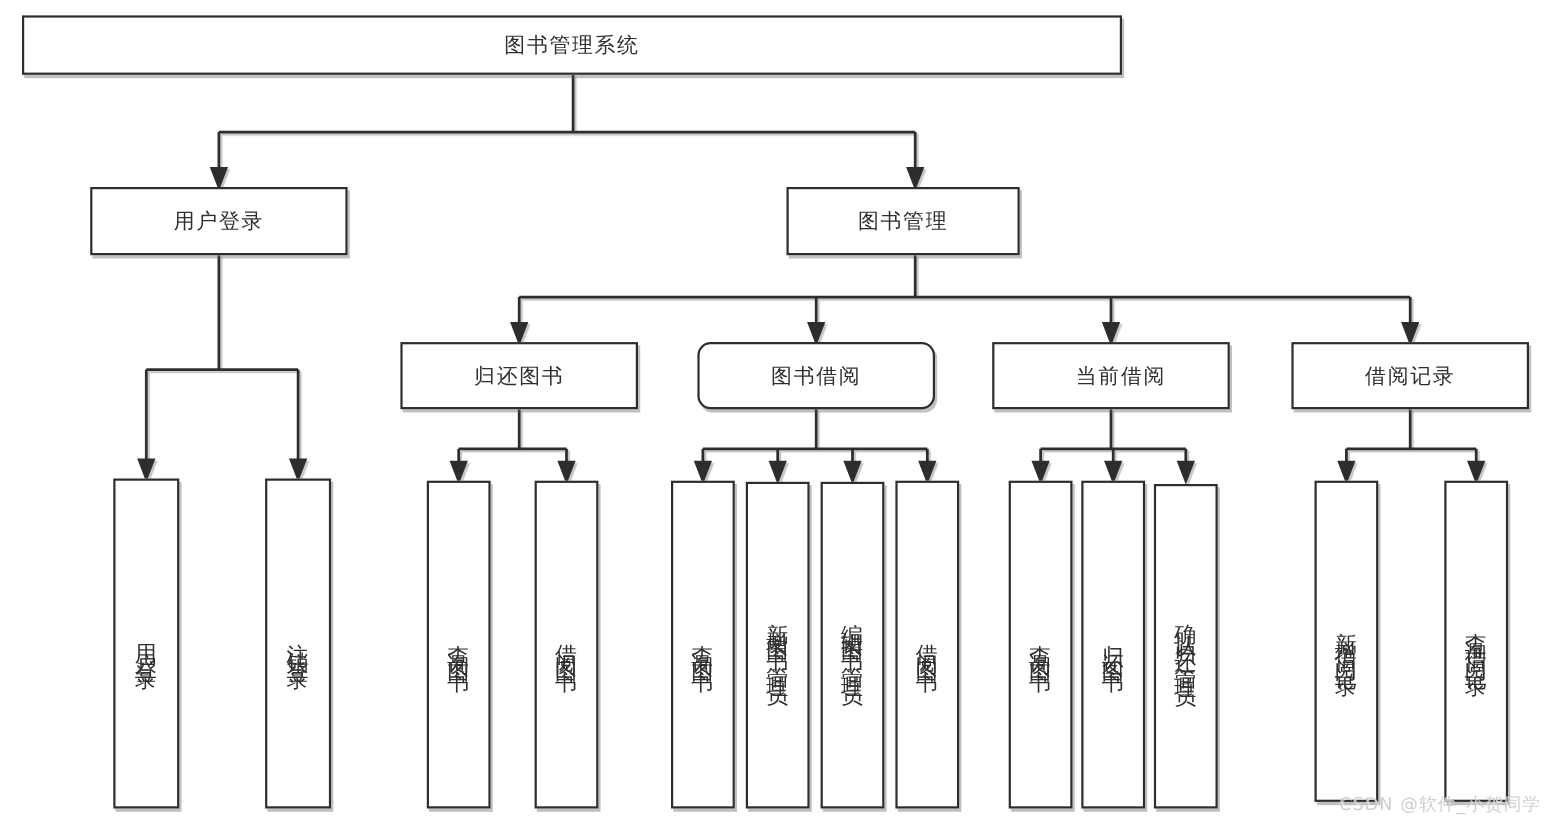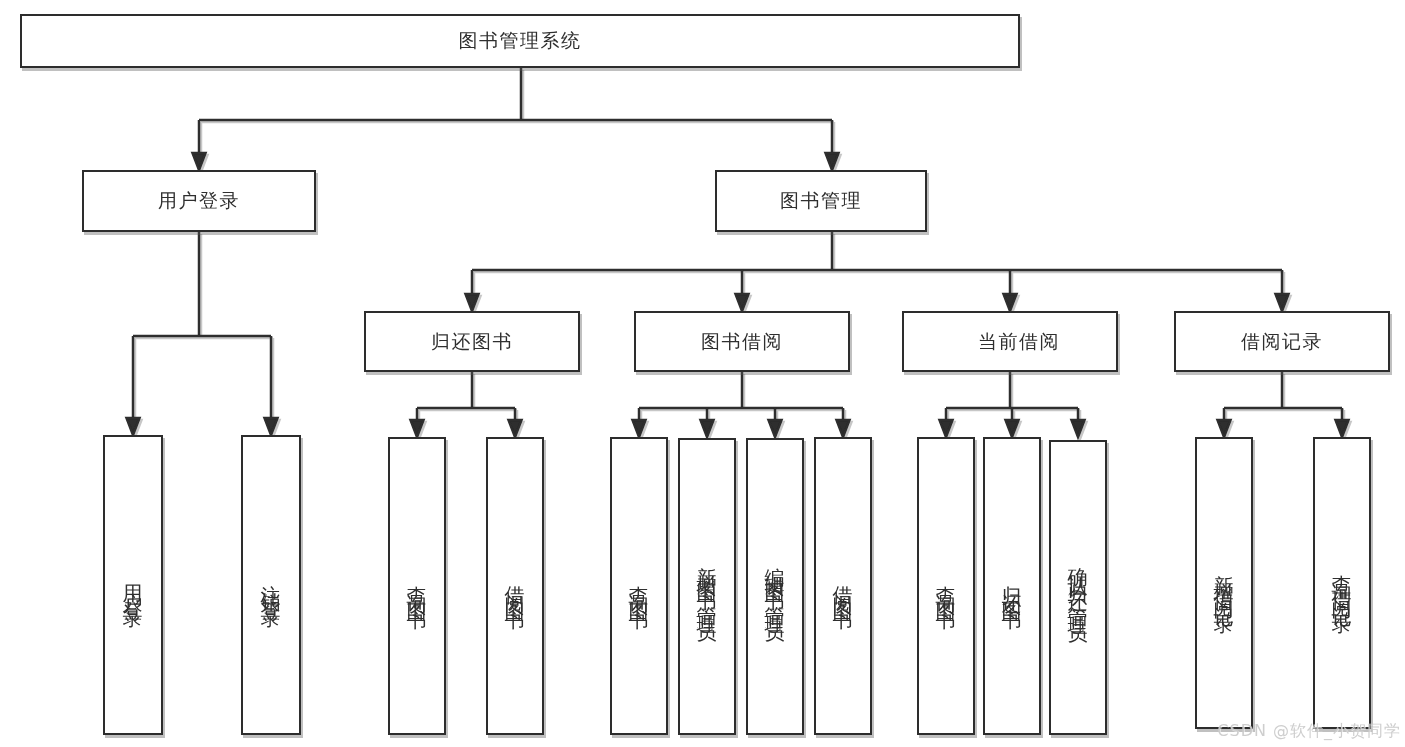--- a/index.html
+++ b/index.html
@@ -127,21 +127,21 @@
   <div class="node hnode" style="left:82px; top:170px; width:234px; height:62px;">
     <span>用户登录</span>
   </div>
   <div class="node hnode" style="left:715px; top:170px; width:212px; height:62px;">
     <span>图书管理</span>
   </div>
 
   <div class="node hnode" style="left:364px; top:311px; width:216px; height:61px;">
     <span>归还图书</span>
   </div>
-  <div class="node hnode" style="left:634px; top:311px; width:216px; height:61px;">
+  <div class="node hnode" style="left:634px; top:311px; width:216px; height:61px;border-radius:12px;">
     <span>图书借阅</span>
   </div>
   <div class="node hnode" style="left:902px; top:311px; width:216px; height:61px;padding-left:18px;">
     <span>当前借阅</span>
   </div>
   <div class="node hnode" style="left:1174px; top:311px; width:216px; height:61px;">
     <span>借阅记录</span>
   </div>
 
   <div class="node vnode" style="left:103px; top:435px; width:60px; height:300px;">

